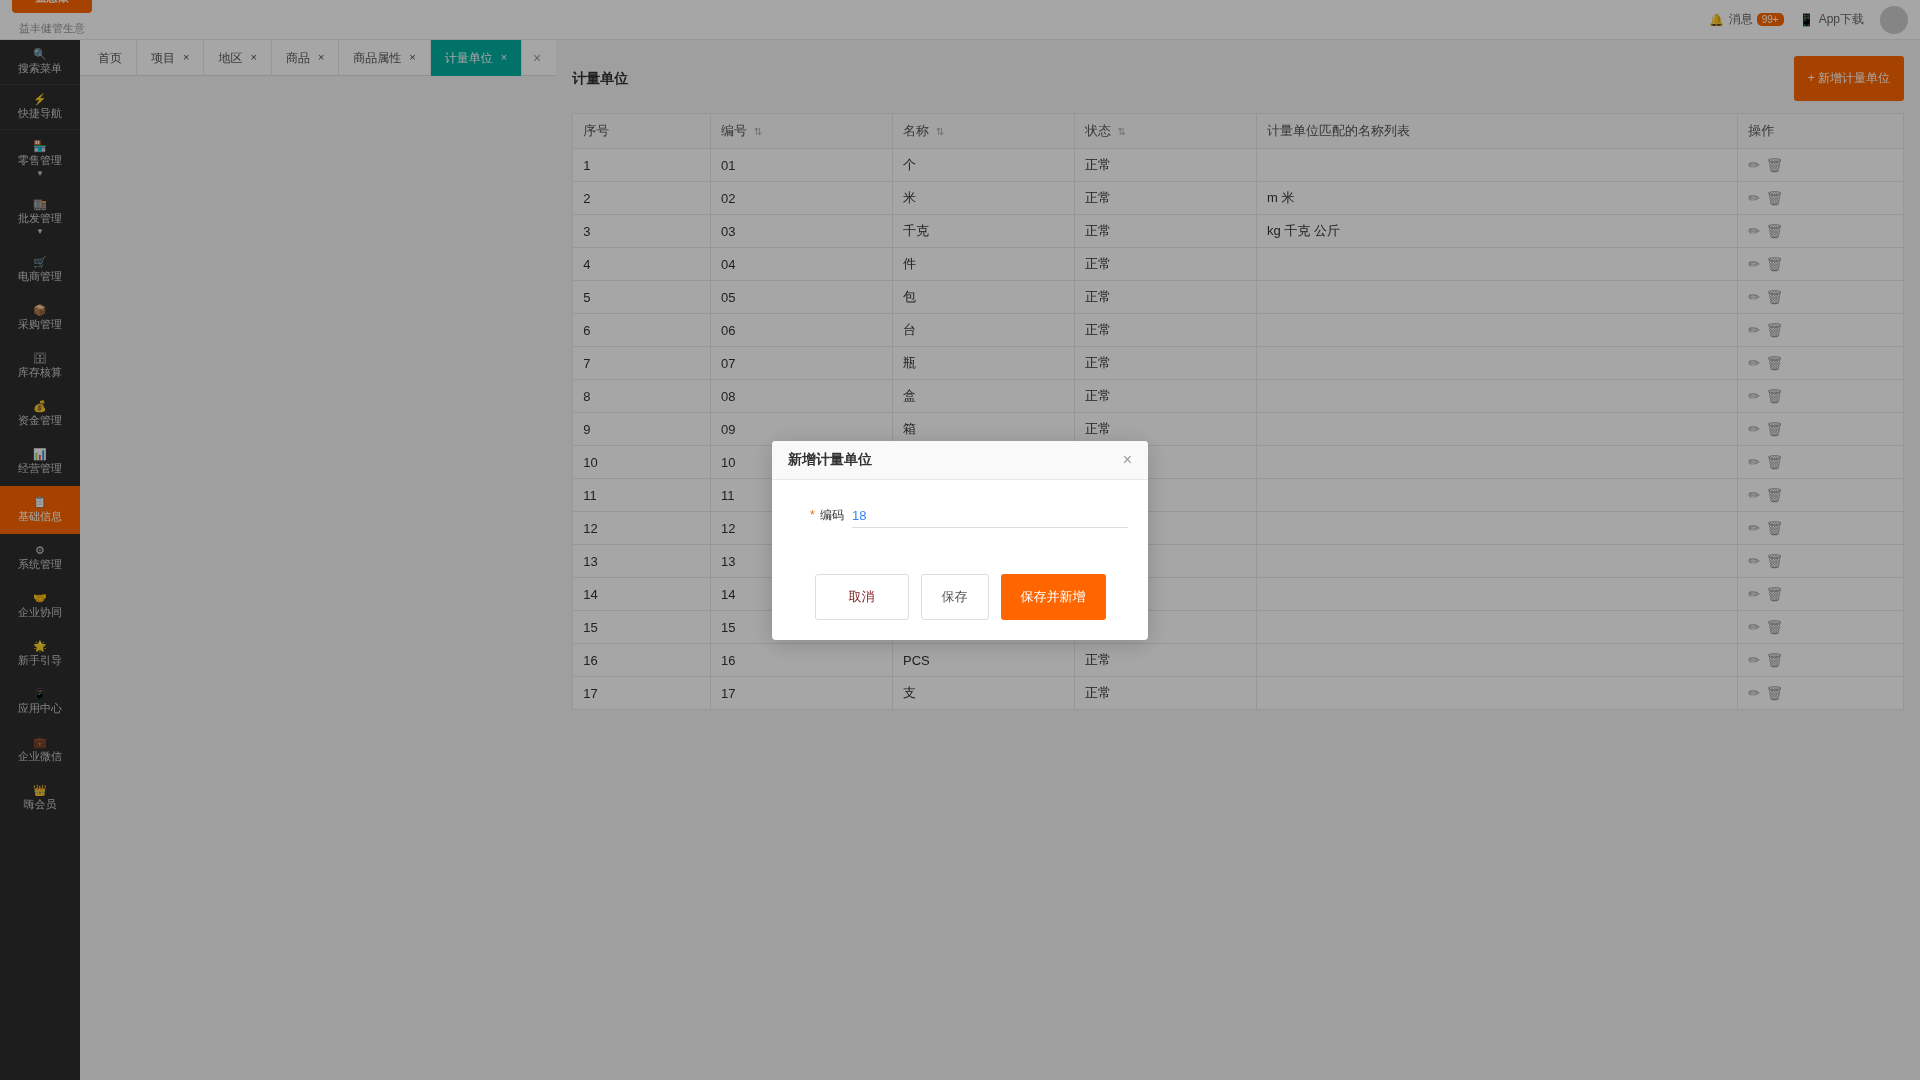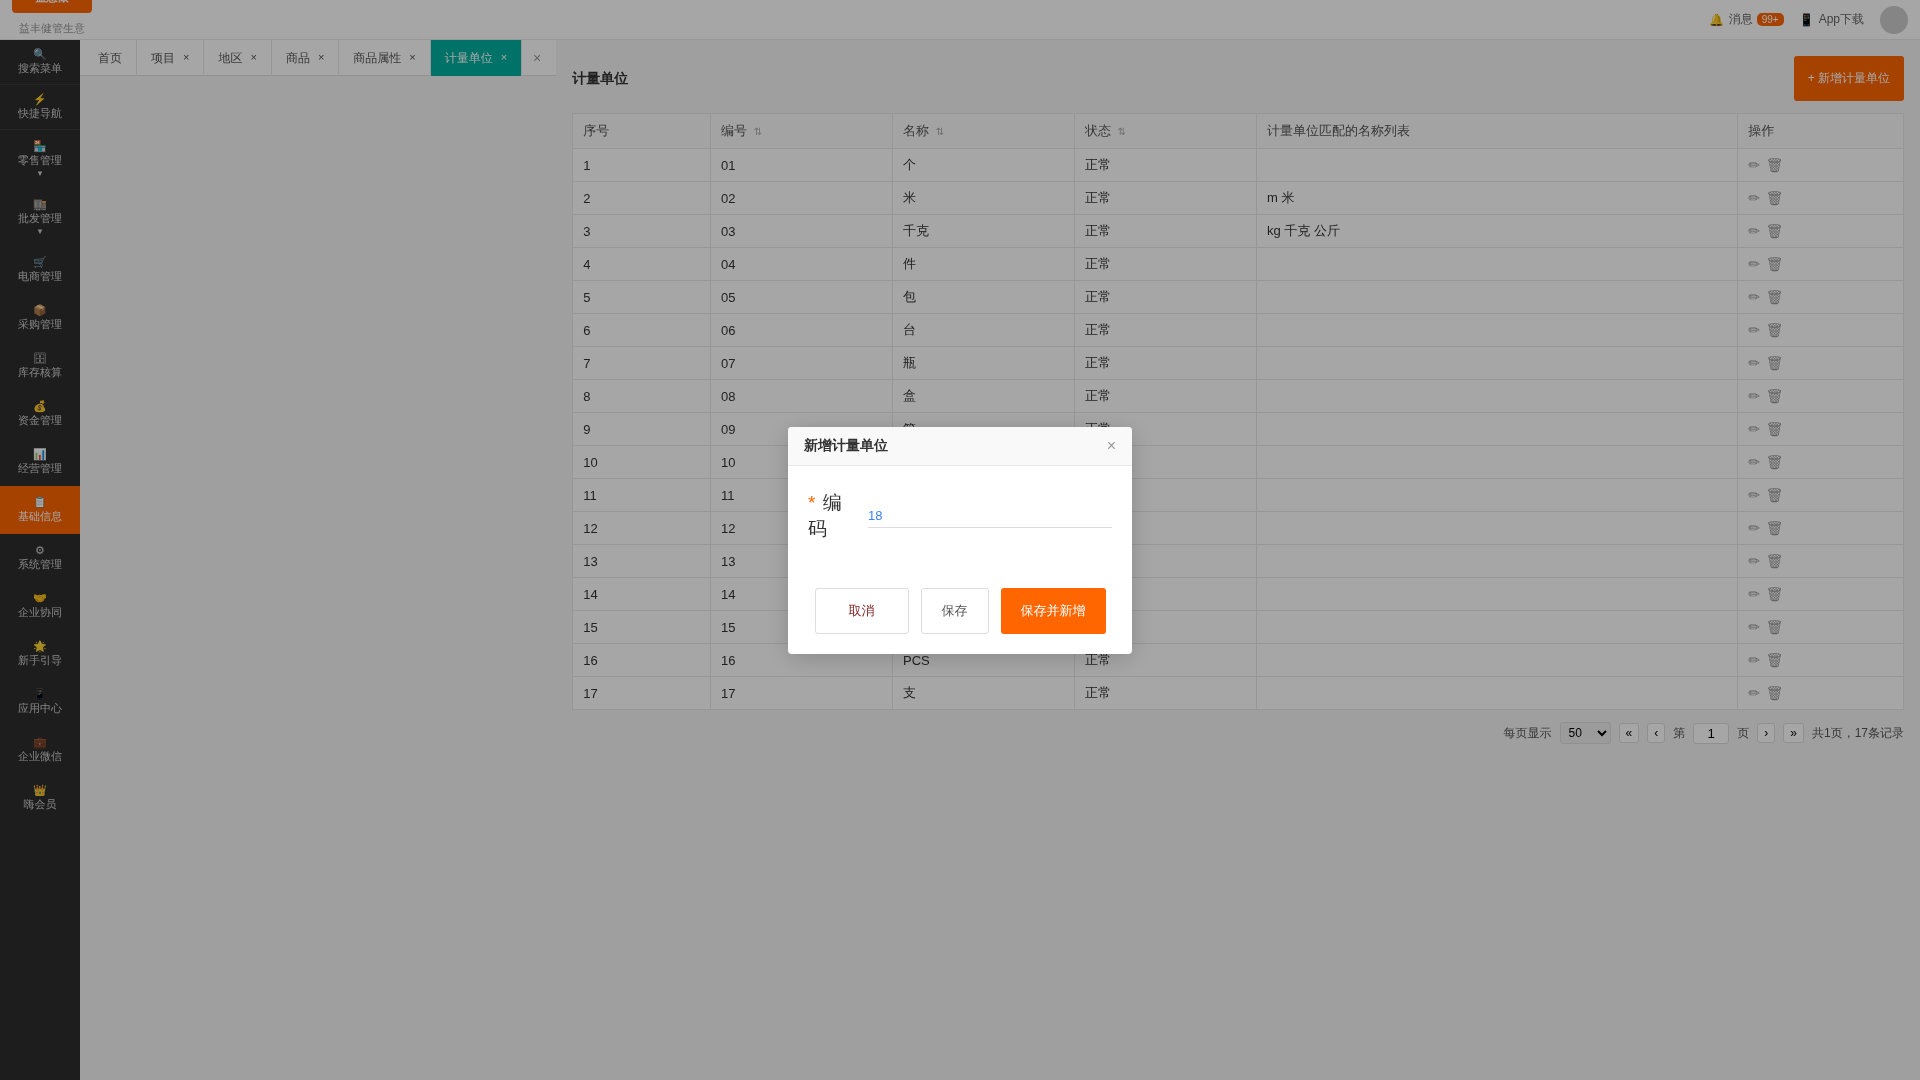--- a/index.html
+++ b/index.html
@@ -225,21 +225,21 @@
       top: 0; left: 0; right: 0; bottom: 0;
       background: rgba(0,0,0,0.35);
       display: flex;
       align-items: center;
       justify-content: center;
       z-index: 1000;
     }
     .modal-box {
       background: #fff;
       border-radius: 4px;
-      width: 344px;
+      width: 376px;
       box-shadow: 0 4px 24px rgba(0,0,0,0.18);
       overflow: hidden;
     }
     .modal-header {
       background: #f9f9f9;
       border-bottom: 1px solid #e8e8e8;
       padding: 10px 16px;
       display: flex;
       align-items: center;
       justify-content: space-between;
@@ -257,24 +257,24 @@
     }
     .modal-body {
       padding: 24px 20px 16px;
     }
     .form-row {
       display: flex;
       align-items: center;
       margin-bottom: 18px;
     }
     .form-label {
-      font-size: 19px;
+      font-size: 12px;
       color: #333;
       width: 60px;
-      text-align: left;
+      text-align: right;
       padding-right: 8px;
       flex-shrink: 0;
     }
     .form-required {
       color: #f60;
       margin-right: 2px;
     }
     .form-input {
       flex: 1;
       border: none;
@@ -682,36 +682,20 @@
     <td>
       <div class="action-icons">
         <span class="action-icon" title="编辑">✏</span>
         <span class="action-icon" title="删除">🗑</span>
       </div>
     </td>
   </tr>
           </tbody>
       </table>
 
-      <div class="pagination-bar">
-        <span>每页显示</span>
-        <select class="page-select">
-          <option>50</option>
-          <option>100</option>
-          <option>200</option>
-        </select>
-        <button class="page-btn">«</button>
-        <button class="page-btn">‹</button>
-        <span>第</span>
-        <input class="page-input" value="1" style="">
-        <span>页</span>
-        <button class="page-btn">›</button>
-        <button class="page-btn">»</button>
-        <span>共1页，17条记录</span>
-      </div>
     </div>
   </div>
 </div>
 
 <div class="modal-overlay">
   <div class="modal-box">
     <div class="modal-header">
       <span>新增计量单位</span>
       <button class="modal-close-btn">×</button>
     </div>

